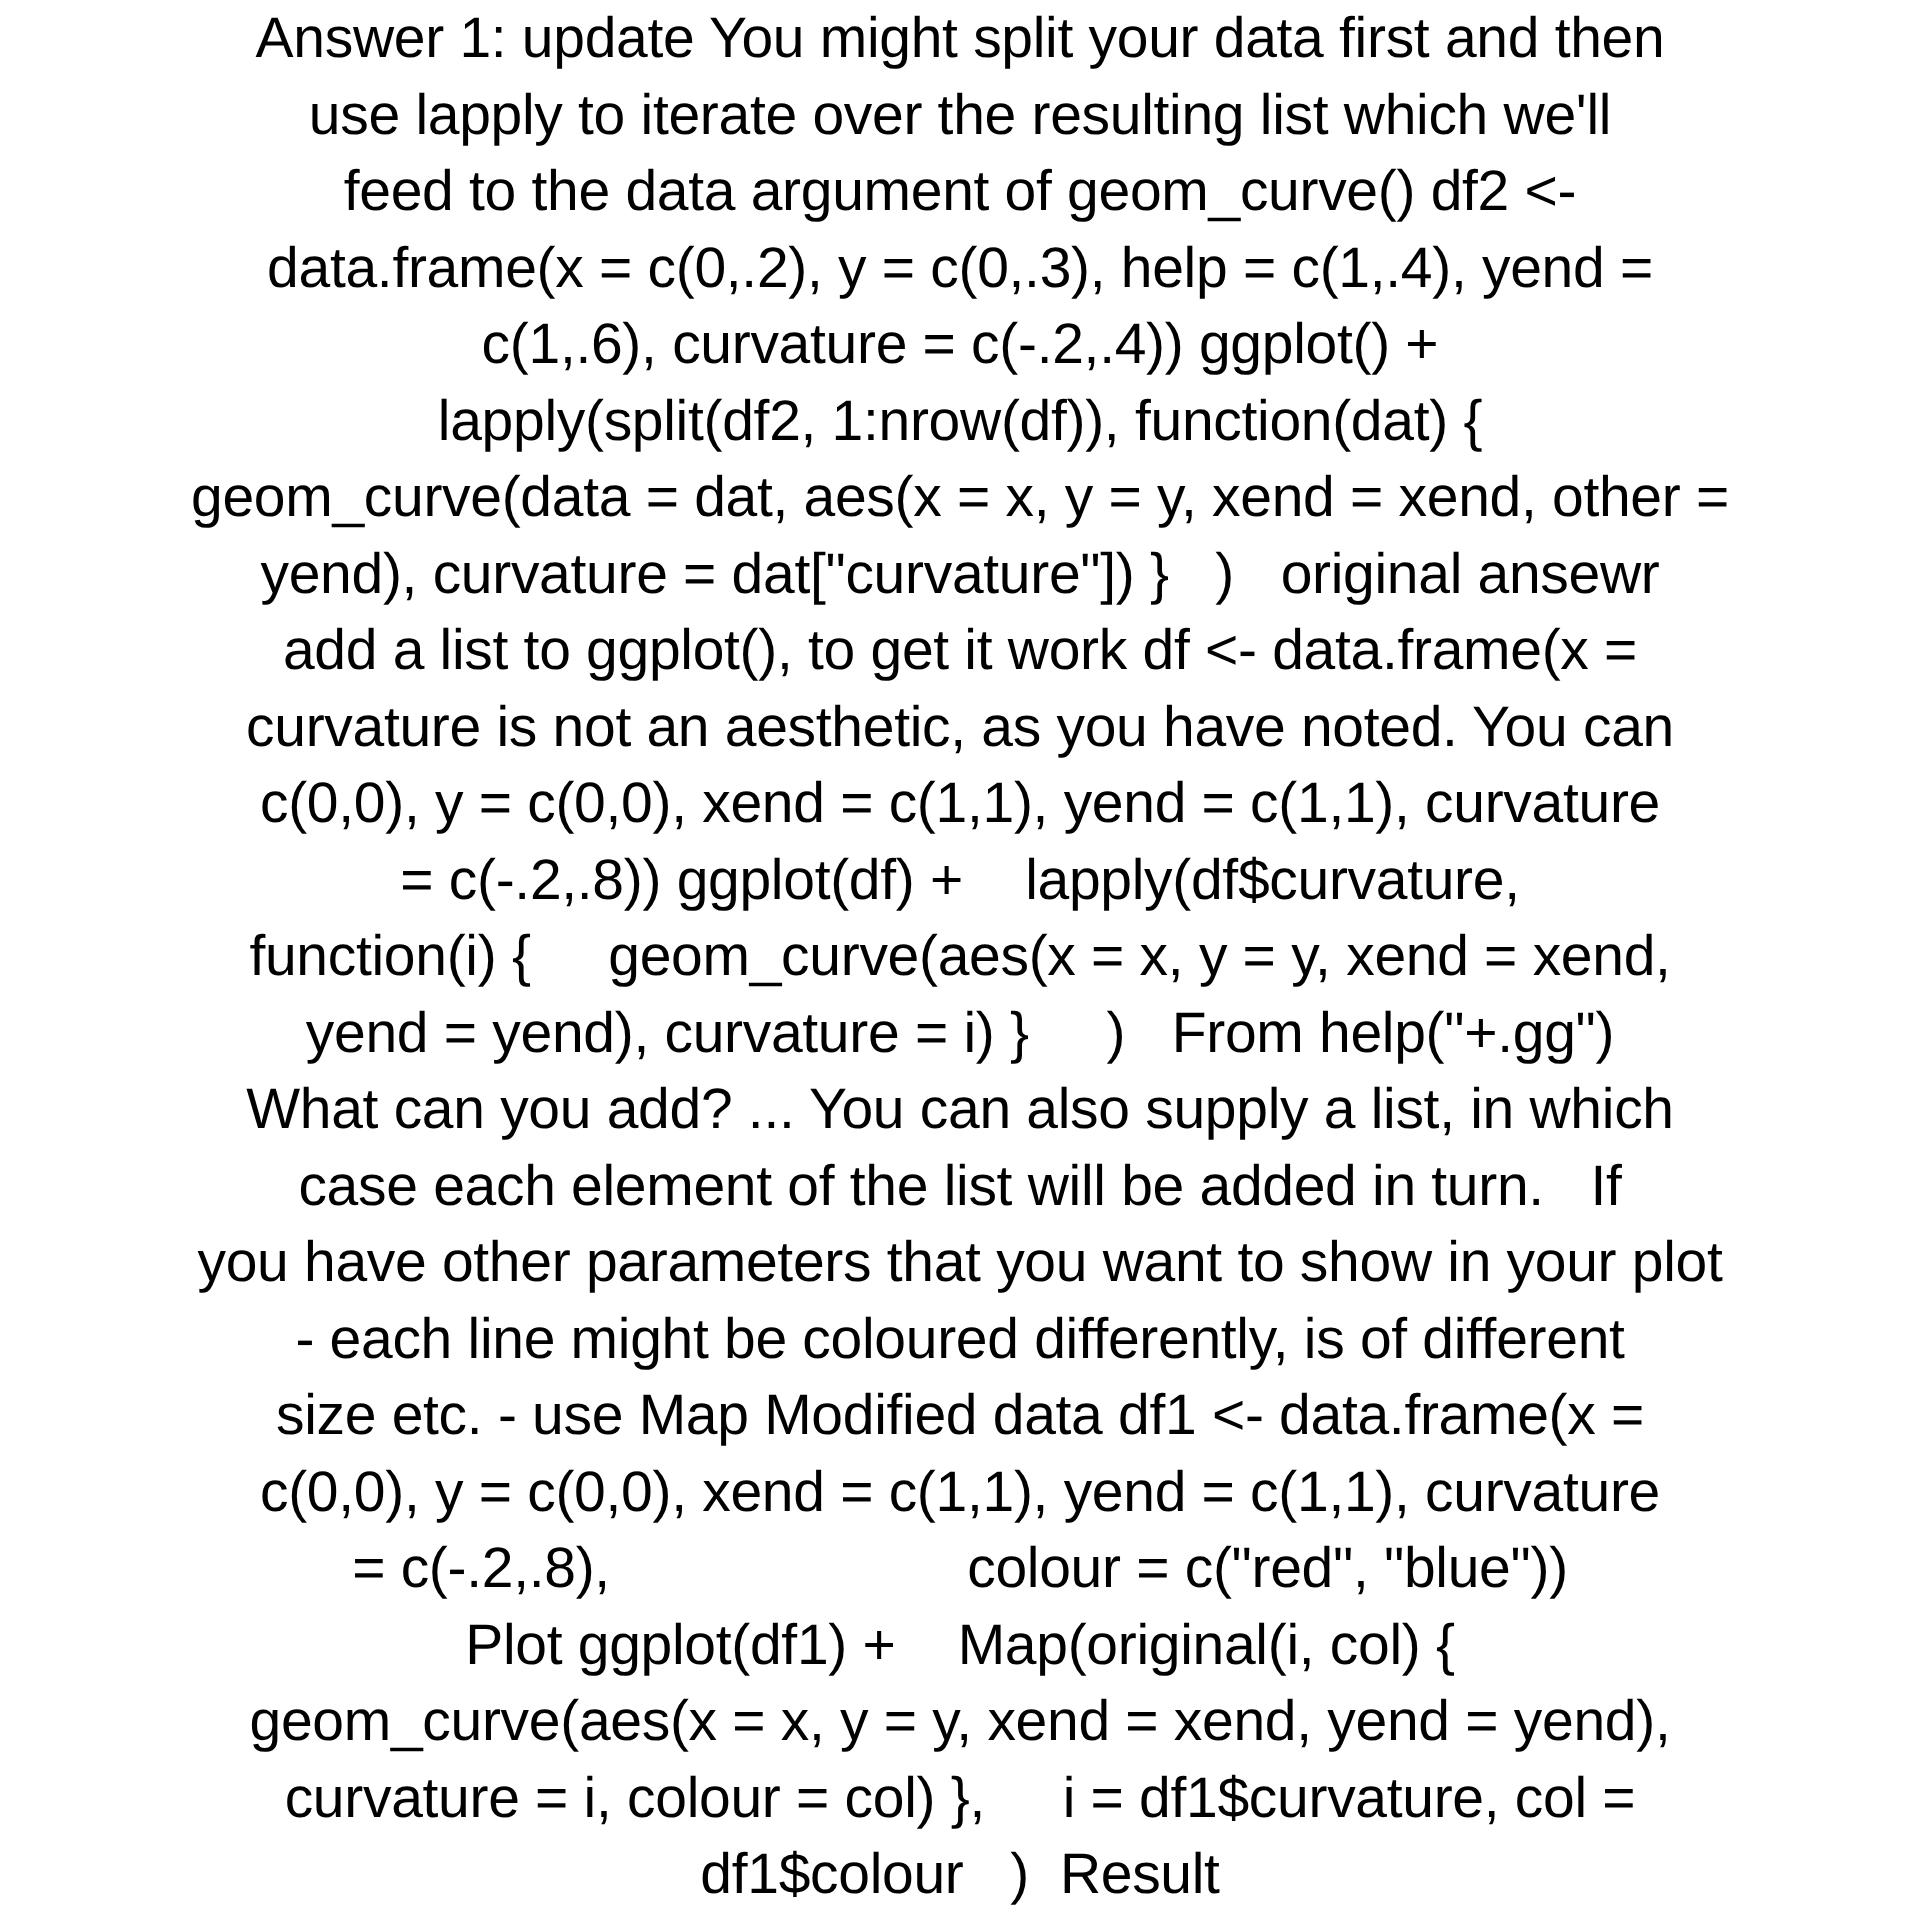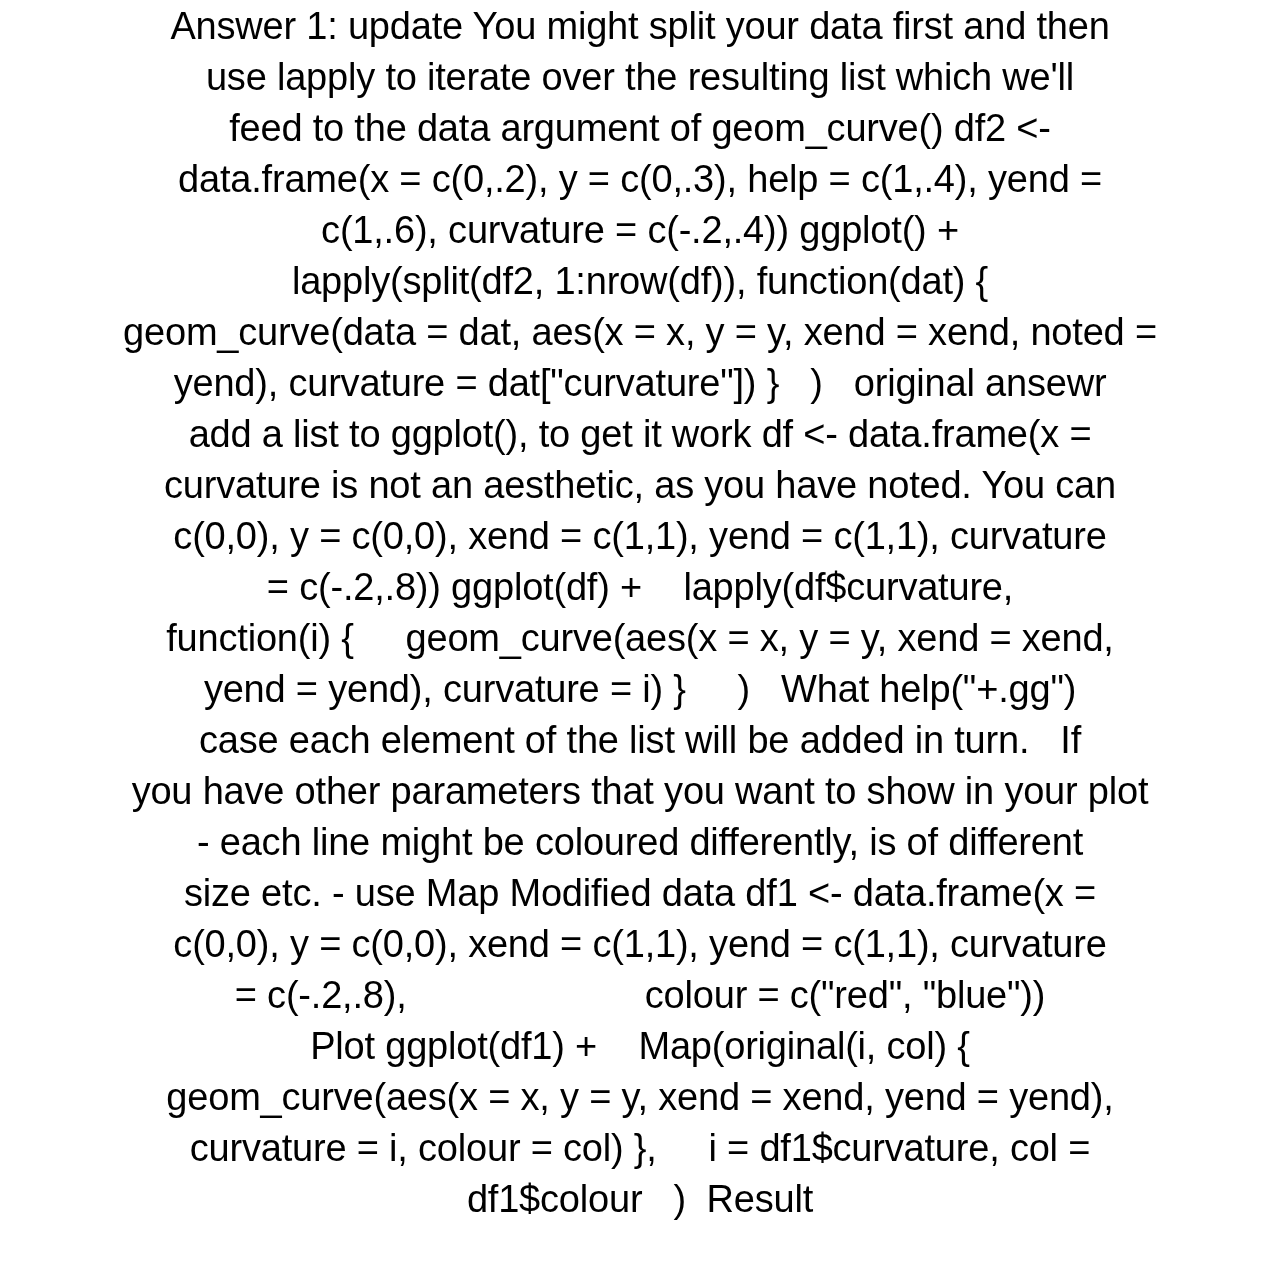--- a/index.html
+++ b/index.html
@@ -32,28 +32,29 @@
 </head>
 <body>
 
 <div class="doc">
   <span class="line">Answer 1: update You might split your data first and then</span>
   <span class="line">use lapply to iterate over the resulting list which we'll</span>
   <span class="line">feed to the data argument of geom_curve() df2 &lt;-</span>
   <span class="line">data.frame(x = c(0,.2), y = c(0,.3), help = c(1,.4), yend =</span>
   <span class="line">c(1,.6), curvature = c(-.2,.4)) ggplot() +</span>
   <span class="line">lapply(split(df2, 1:nrow(df)), function(dat) {</span>
-  <span class="line">geom_curve(data = dat, aes(x = x, y = y, xend = xend, noted =</span>
+  <span class="line">geom_curve(data = dat, aes(x = x, y = y, xend = xend, other =</span>
   <span class="line">yend), curvature = dat["curvature"]) }   )   original ansewr</span>
   <span class="line">add a list to ggplot(), to get it work df &lt;- data.frame(x =</span>
   <span class="line">curvature is not an aesthetic, as you have noted. You can</span>
   <span class="line">c(0,0), y = c(0,0), xend = c(1,1), yend = c(1,1), curvature</span>
   <span class="line">= c(-.2,.8)) ggplot(df) +    lapply(df$curvature,</span>
   <span class="line">function(i) {     geom_curve(aes(x = x, y = y, xend = xend,</span>
-  <span class="line">yend = yend), curvature = i) }     )   What help("+.gg")</span>
+  <span class="line">yend = yend), curvature = i) }     )   From help("+.gg")</span>
+  <span class="line">What can you add? ... You can also supply a list, in which</span>
   <span class="line">case each element of the list will be added in turn.   If</span>
   <span class="line">you have other parameters that you want to show in your plot</span>
   <span class="line">- each line might be coloured differently, is of different</span>
   <span class="line">size etc. - use Map Modified data df1 &lt;- data.frame(x =</span>
   <span class="line">c(0,0), y = c(0,0), xend = c(1,1), yend = c(1,1), curvature</span>
   <span class="line">= c(-.2,.8),                       colour = c("red", "blue"))</span>
   <span class="line">Plot ggplot(df1) +    Map(original(i, col) {</span>
   <span class="line">geom_curve(aes(x = x, y = y, xend = xend, yend = yend),</span>
   <span class="line">curvature = i, colour = col) },     i = df1$curvature, col =</span>
   <span class="line">df1$colour   )  Result</span>

